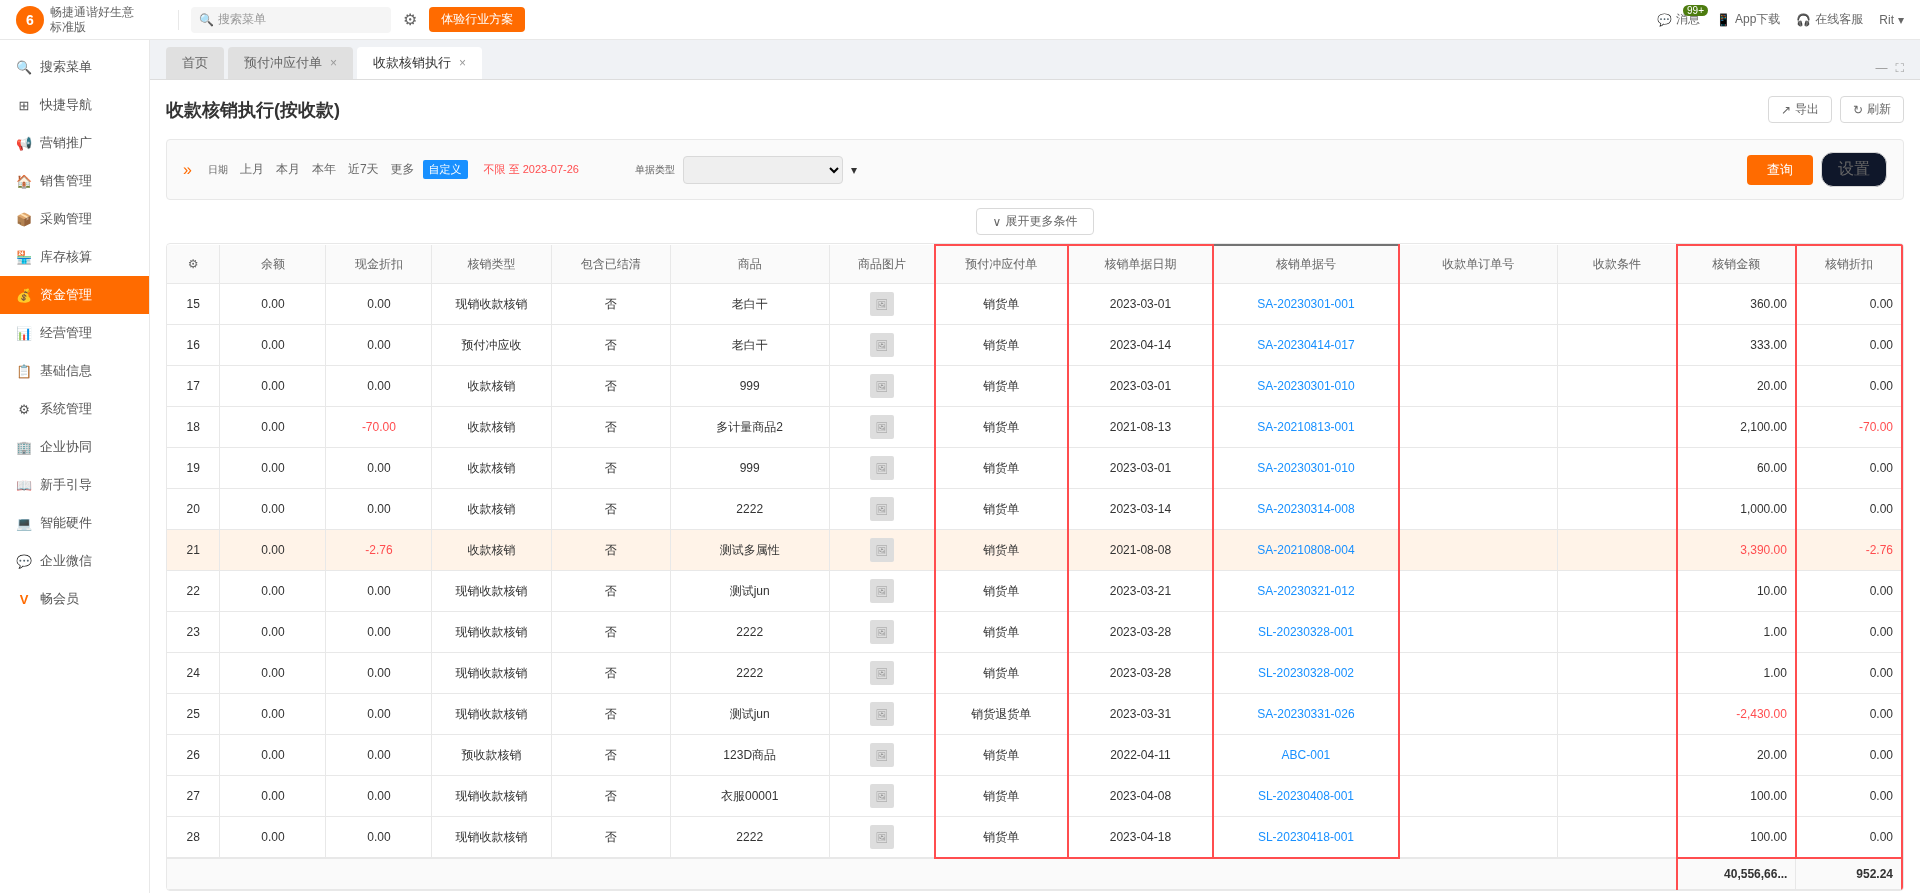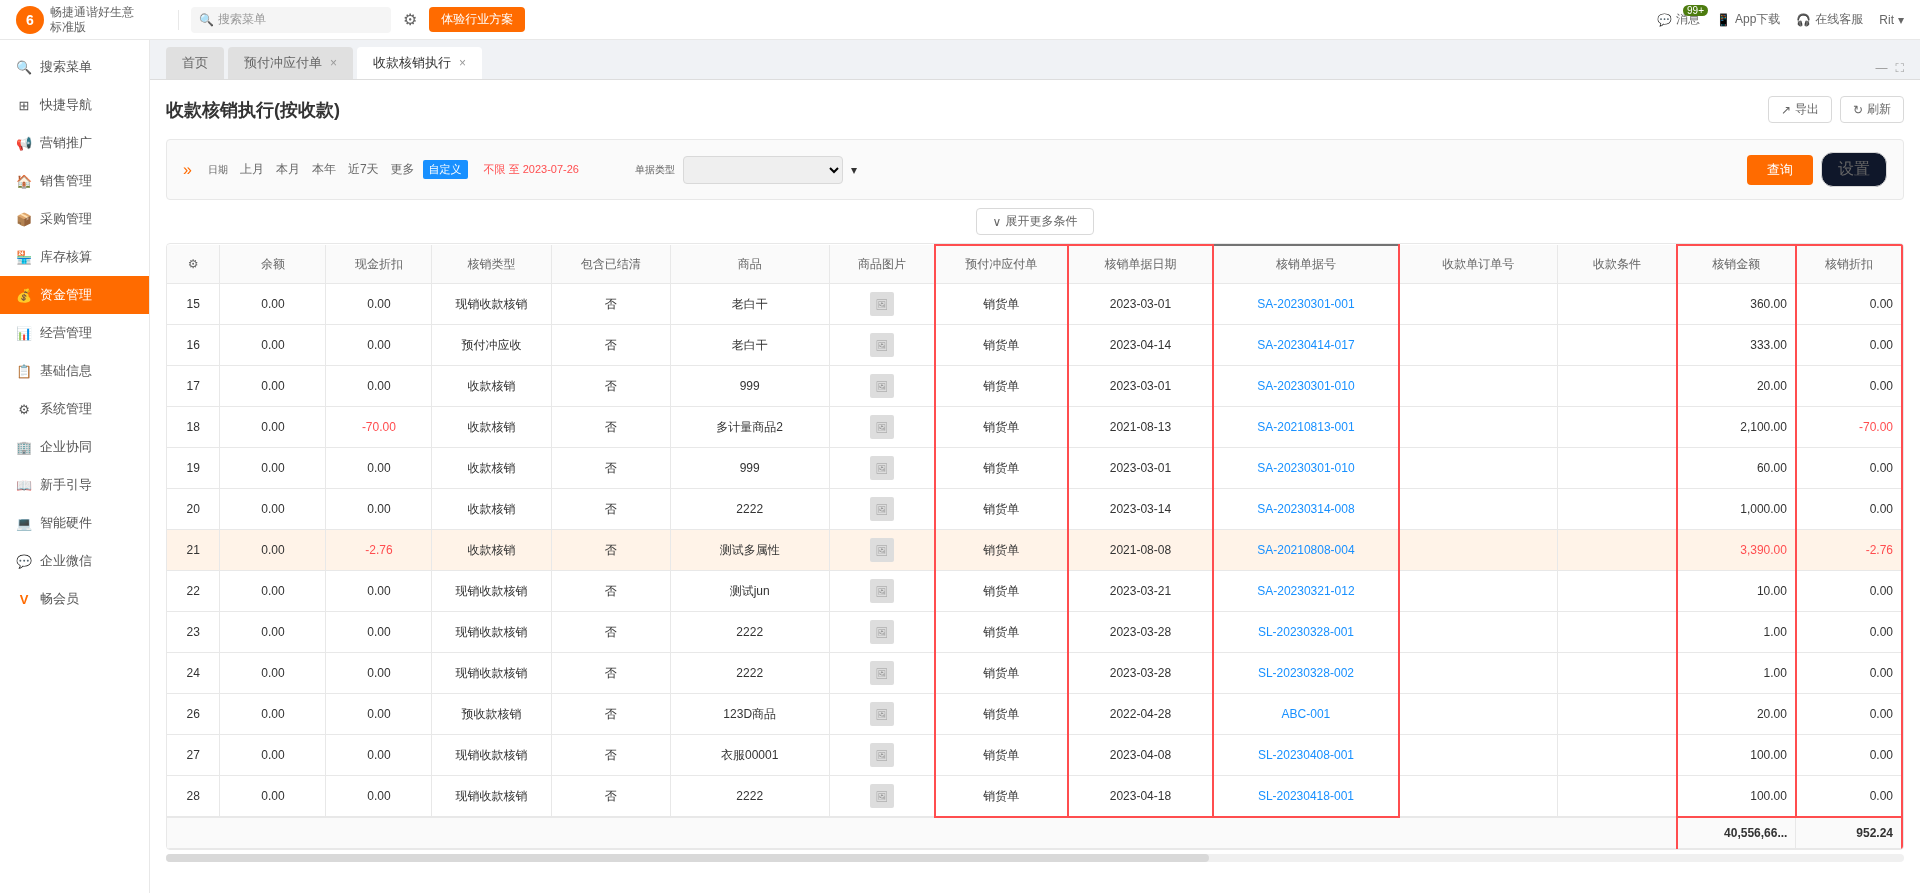--- a/index.html
+++ b/index.html
@@ -455,31 +455,49 @@
                 </td>
     <td style="border-left:2px solid #ff4d4f;border-right:2px solid #ff4d4f;">销货单</td>
     <td style="border-right:2px solid #ff4d4f;">2023-03-28</td>
     <td style="border-right:2px solid #ff4d4f;"><a class="link-text">SL-20230328-002</a></td>
     <td></td>
     <td></td>
     <td style="text-align:right;border-left:2px solid #ff4d4f;border-right:2px solid #ff4d4f;">1.00</td>
     <td style="text-align:right;border-right:2px solid #ff4d4f;">0.00</td>
   </tr>
               <tr>
+    <td>25</td>
+    <td>0.00</td>
+    <td style="">0.00</td>
+    <td>现销收款核销</td>
+    <td>否</td>
+    <td>测试jun</td>
+    <td>
+                  <div style="width:24px;height:24px;background:#ddd;border-radius:2px;margin:auto;display:flex;align-items:center;justify-content:center;font-size:10px;color:#999;">🖼</div>
+                </td>
+    <td style="border-left:2px solid #ff4d4f;border-right:2px solid #ff4d4f;">销货退货单</td>
+    <td style="border-right:2px solid #ff4d4f;">2023-03-31</td>
+    <td style="border-right:2px solid #ff4d4f;"><a class="link-text">SA-20230331-026</a></td>
+    <td></td>
+    <td></td>
+    <td style="text-align:right;color:#ff4d4f;border-left:2px solid #ff4d4f;border-right:2px solid #ff4d4f;">-2,430.00</td>
+    <td style="text-align:right;border-right:2px solid #ff4d4f;">0.00</td>
+  </tr>
+              <tr>
     <td>26</td>
     <td>0.00</td>
     <td style="">0.00</td>
     <td>预收款核销</td>
     <td>否</td>
     <td>123D商品</td>
     <td>
                   <div style="width:24px;height:24px;background:#ddd;border-radius:2px;margin:auto;display:flex;align-items:center;justify-content:center;font-size:10px;color:#999;">🖼</div>
                 </td>
     <td style="border-left:2px solid #ff4d4f;border-right:2px solid #ff4d4f;">销货单</td>
-    <td style="border-right:2px solid #ff4d4f;">2022-04-28</td>
+    <td style="border-right:2px solid #ff4d4f;">2022-04-11</td>
     <td style="border-right:2px solid #ff4d4f;"><a class="link-text">ABC-001</a></td>
     <td></td>
     <td></td>
     <td style="text-align:right;border-left:2px solid #ff4d4f;border-right:2px solid #ff4d4f;">20.00</td>
     <td style="text-align:right;border-right:2px solid #ff4d4f;">0.00</td>
   </tr>
               <tr>
     <td>27</td>
     <td>0.00</td>
     <td style="">0.00</td>

